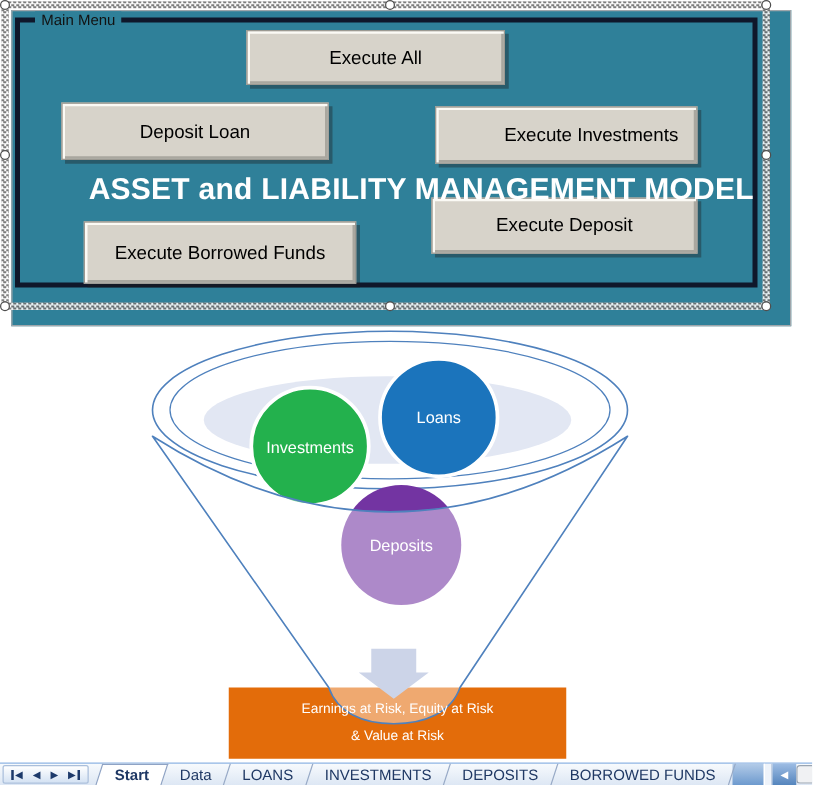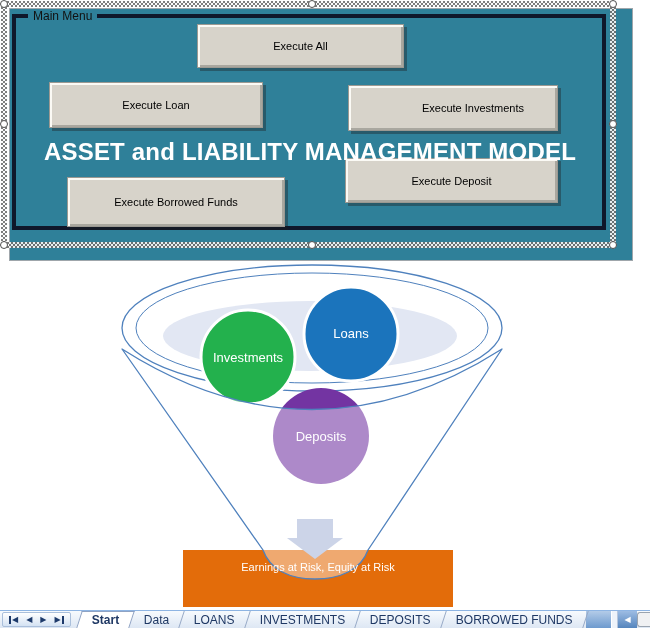--- a/index.html
+++ b/index.html
@@ -23,29 +23,29 @@
   
   .main-frame{position:absolute;left:12px;top:14px;width:594px;height:216px;
               border:4px solid #0f172a;box-sizing:border-box;}
   .main-frame .frame-label{position:absolute;left:12px;top:-9px;background:#2f8099;
               padding:0 5px;font-size:12px;color:#121212;white-space:nowrap;}
 
   
   .xbtn{position:absolute;background:#d7d3ca;border:1px solid #9b9992;box-sizing:border-box;
         box-shadow:inset 2px 2px 0 #fbfaf5, inset -2px -2px 0 #a9a79f, 3px 3px 0 rgba(30,30,30,.38);
         display:flex;align-items:center;justify-content:center;
-        font-size:11px;color:#000;cursor:pointer;}
+        font-size:15px;color:#000;cursor:pointer;}
   #btn-all{left:197px;top:24px;width:207px;height:44px;}
   #btn-loan{left:49px;top:82px;width:214px;height:46px;}
   #btn-inv{left:348px;top:85px;width:210px;height:46px;padding-left:40px;}
   #btn-bor{left:47px;top:177px;width:218px;height:50px;margin-left:20px;}
   #btn-dep{left:345px;top:158px;width:213px;height:45px;}
 
   .panel-title{position:absolute;left:12px;top:138px;width:596px;text-align:center;
-               font-size:24px;font-weight:bold;color:#ffffff;letter-spacing:.2px;}
+               font-size:24px;font-weight:bold;color:#ffffff;letter-spacing:.2px;padding-left:27px;}
 
   
   .result-box{position:absolute;left:183px;top:550px;width:270px;height:57px;background:#e36c0a;}
   .result-text{position:absolute;left:183px;top:556px;width:270px;text-align:center;
                color:#fff;font-size:11px;line-height:22px;z-index:3;}
 
   .funnel-svg{position:absolute;left:0;top:261px;z-index:2;}
 
   
   .tabstrip{position:absolute;left:0;top:610px;width:650px;height:18px;box-sizing:border-box;
@@ -95,21 +95,21 @@
   <div class="handle" style="left:609px;top:241px"></div>
 
   <div class="main-frame">
     <span class="frame-label">Main Menu</span>
   </div>
 
   <div class="xbtn" id="btn-all">
     <span>Execute All</span>
     </div>
   <div class="xbtn" id="btn-loan">
-    <span>Execute Loan</span>
+    <span>Deposit Loan</span>
     </div>
   <div class="xbtn" id="btn-inv">
     <span>Execute Investments</span>
     </div>
   <div class="xbtn" id="btn-bor">
     <span>Execute Borrowed Funds</span>
     </div>
   <div class="xbtn" id="btn-dep">
     <span>Execute Deposit</span>
     </div>
@@ -127,20 +127,21 @@
     <circle cx="321" cy="436" r="48" fill="#7334a2"></circle>
     <path d="M122,349 L263,550 C270,570 290,579 315,579 C340,579 361,570 368,550 L502,349 Q312,470 122,349 Z" fill="rgba(255,255,255,0.42)" stroke="#4f81bd" stroke-width="1.3" stroke-linejoin="round"></path>
     <path d="M297,519 L333,519 L333,538 L343,538 L315,559 L287,538 L297,538 Z" fill="#ccd4e8"></path>
     <text x="248" y="362" text-anchor="middle" fill="#ffffff" font-size="13" font-family="Liberation Sans, sans-serif">Investments</text>
     <text x="351" y="338" text-anchor="middle" fill="#ffffff" font-size="13" font-family="Liberation Sans, sans-serif">Loans</text>
     <text x="321" y="441" text-anchor="middle" fill="#ffffff" font-size="13" font-family="Liberation Sans, sans-serif">Deposits</text>
   </svg>
 
   <div class="result-text">
     <div>Earnings at Risk, Equity at Risk</div>
+    <div>&amp; Value at Risk</div>
   </div>
 
   <div class="tabstrip">
     <div class="tabnav">
       <span class="nav-icon icon-first"></span>
       <span class="nav-icon icon-prev"></span>
       <span class="nav-icon icon-next"></span>
       <span class="nav-icon icon-last"></span>
     </div>
     <div class="tabs">

